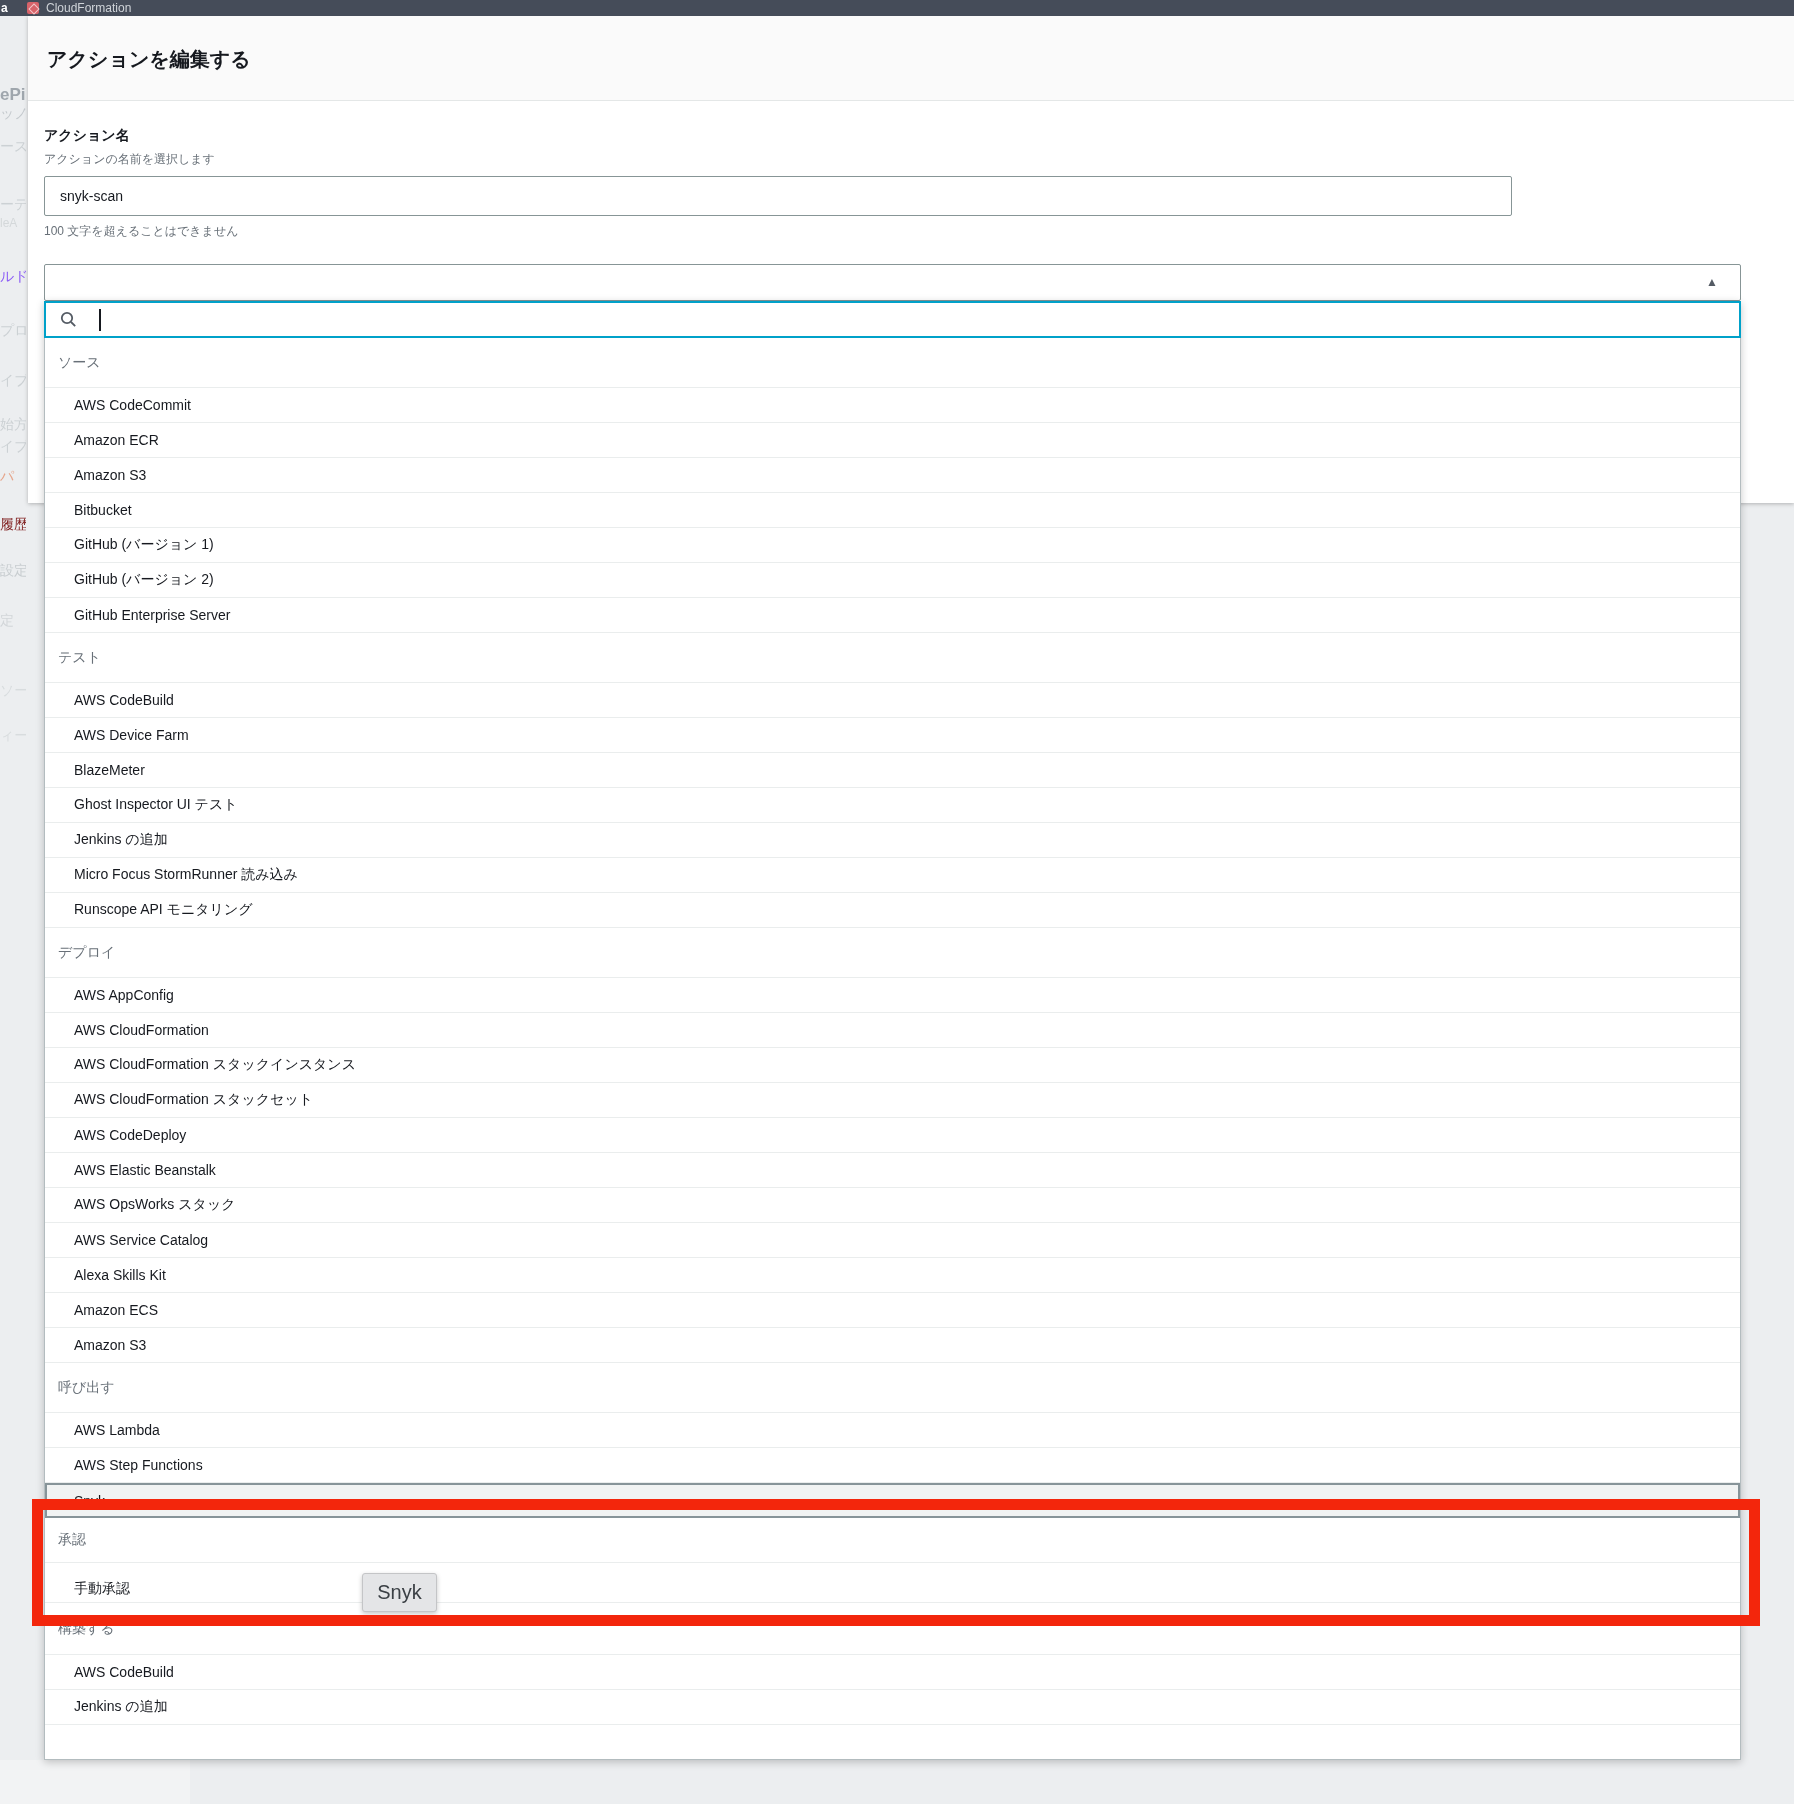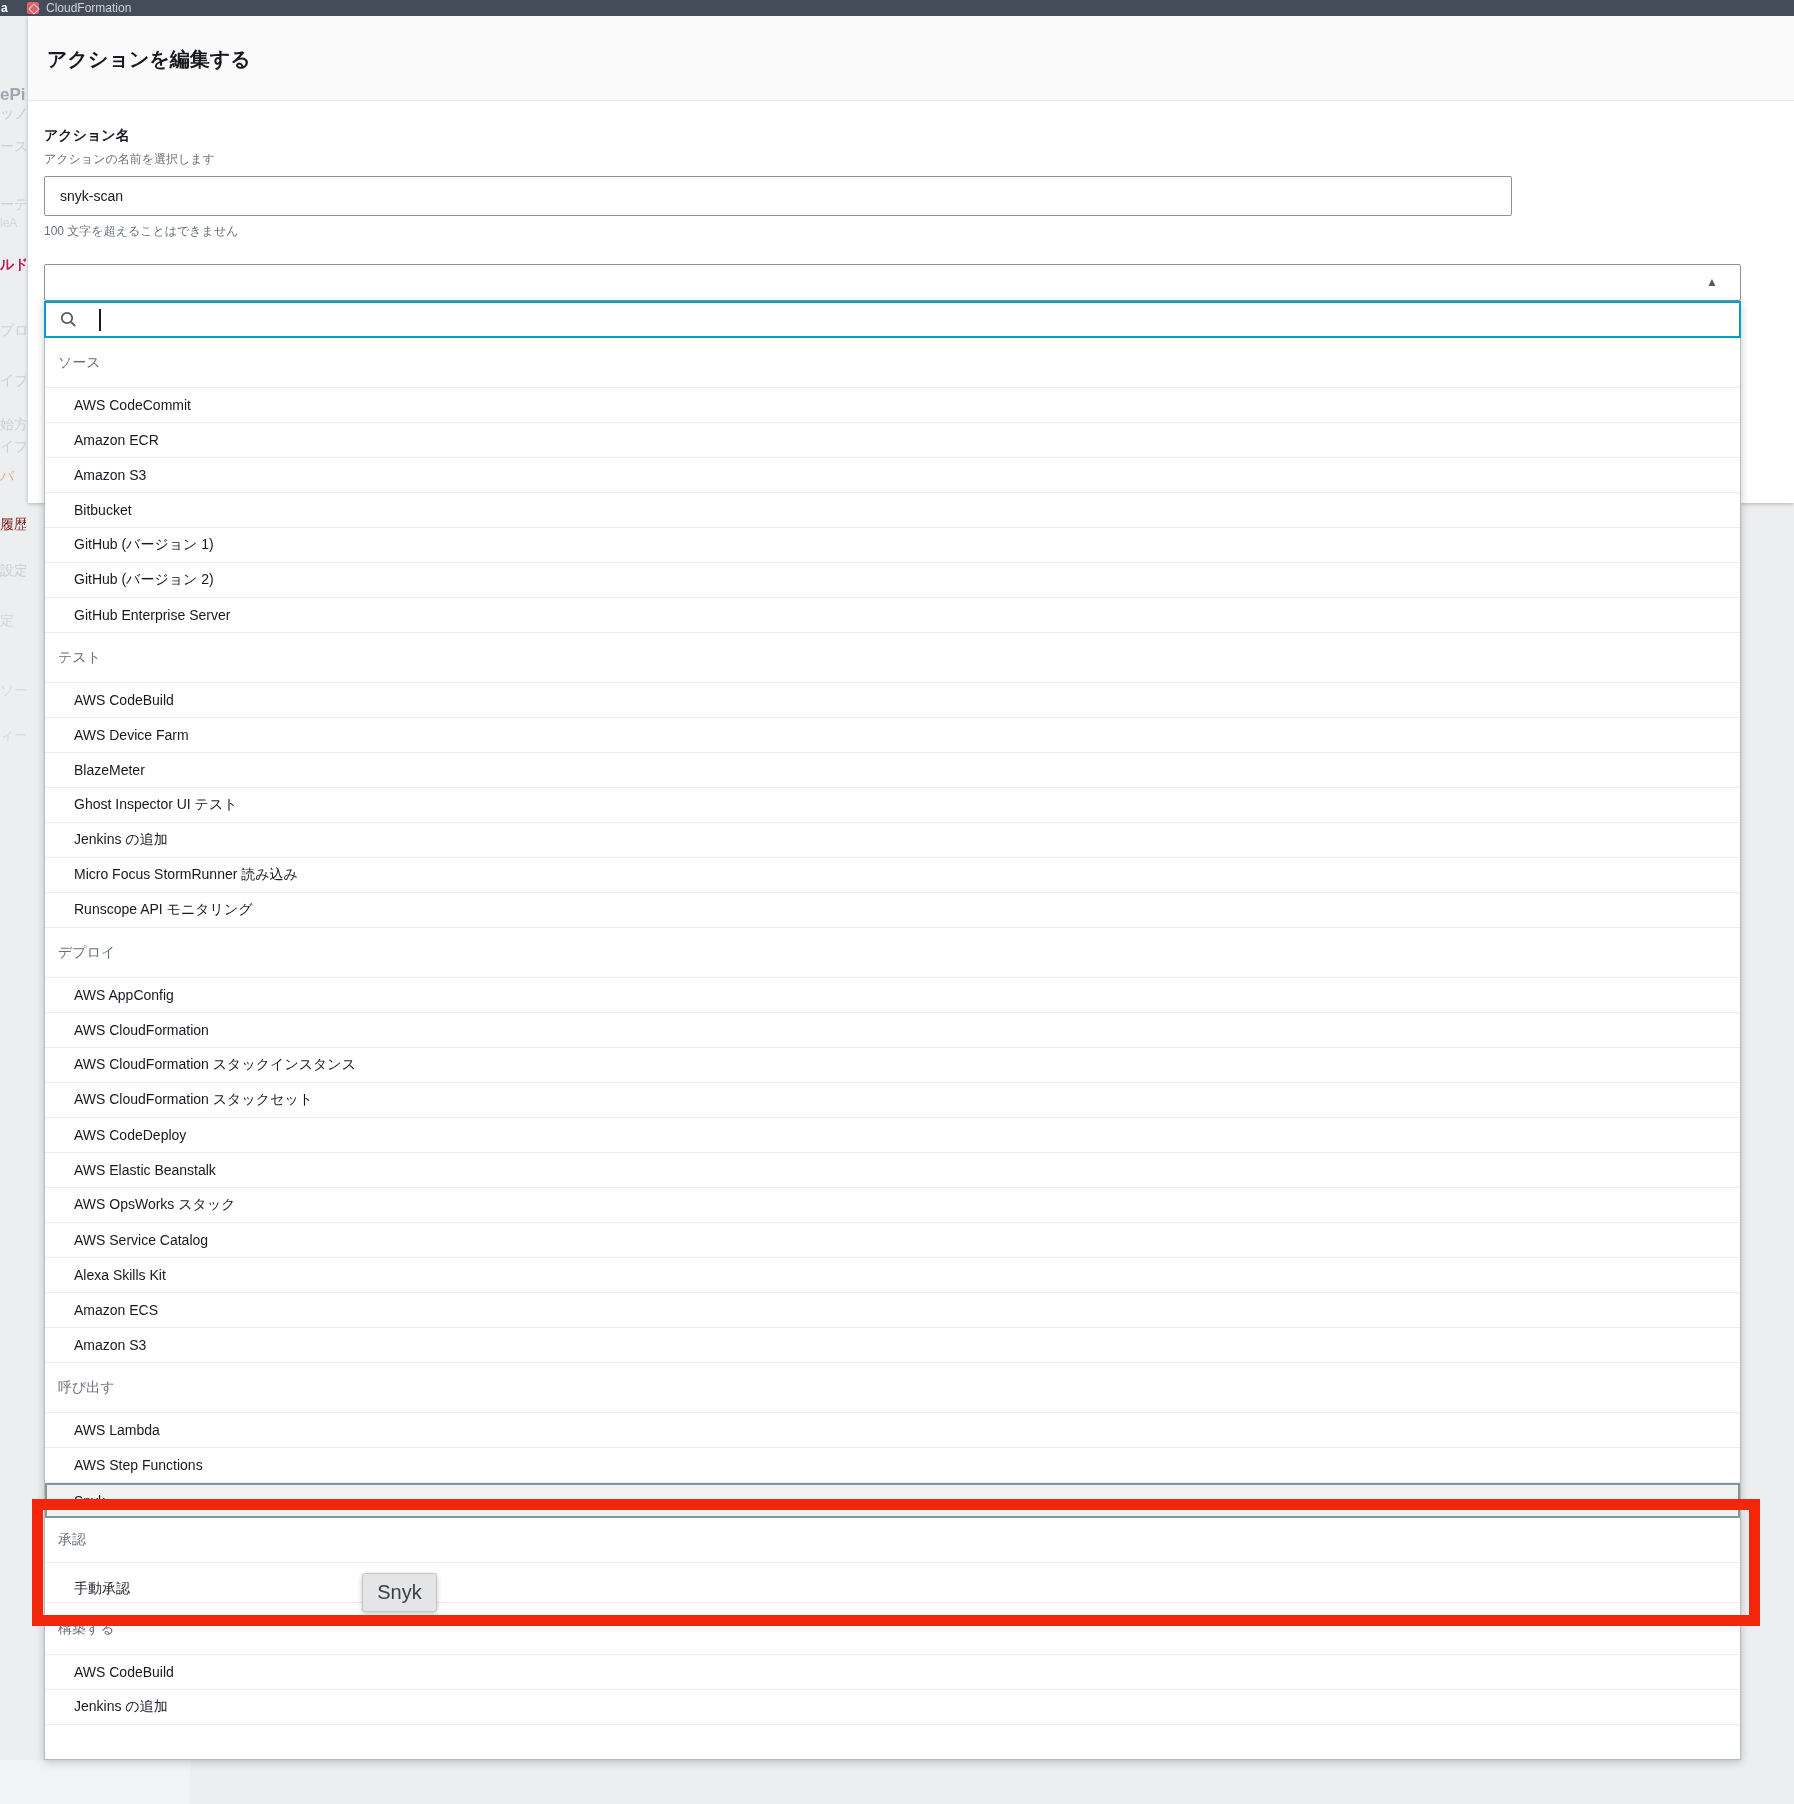--- a/index.html
+++ b/index.html
@@ -126,21 +126,21 @@
   <span class="favicon"></span>
   <span class="tab-title">CloudFormation</span>
 </div>
 
 <div class="bg-fragments">
     <div class="frag" style="top: 41px; color: rgb(196, 201, 205); margin-top: 48px;">ッノ</div>
     <div class="frag" style="top: 69px; color: rgb(159, 166, 173); font-weight: bold; font-size: 17px;">ePi</div>
     <div class="frag" style="top: 122px; color: rgb(204, 209, 212);">ース</div>
     <div class="frag" style="top: 180px; color: rgb(204, 209, 212);">ーテ</div>
     <div class="frag" style="top: 200px; color: rgb(212, 216, 218); font-size: 12px;">leA</div>
-    <div class="frag" style="top: 240px; color: #be185d; font-weight: bold;">ルド</div>
+    <div class="frag" style="top: 252px; color: #8b5cf6;">ルド</div>
     <div class="frag" style="top: 306px; color: rgb(204, 209, 212);">プロ</div>
     <div class="frag" style="top: 356px; color: rgb(204, 209, 212);">イブ</div>
     <div class="frag" style="top: 400px; color: rgb(204, 209, 212);">始方</div>
     <div class="frag" style="top: 422px; color: rgb(204, 209, 212);">イプ</div>
     <div class="frag" style="top: 452px; color: rgb(230, 165, 139);">パ</div>
     <div class="frag" style="top: 500px; color: #7f1d1d;">履歴</div>
     <div class="frag" style="top: 546px; color: rgb(200, 205, 208);">設定</div>
     <div class="frag" style="top: 596px; color: rgb(210, 214, 217);">定</div>
     <div class="frag" style="top: 666px; color: rgb(216, 220, 222);">ソース</div>
     <div class="frag" style="top: 711px; color: rgb(216, 220, 222);">ィード</div>

